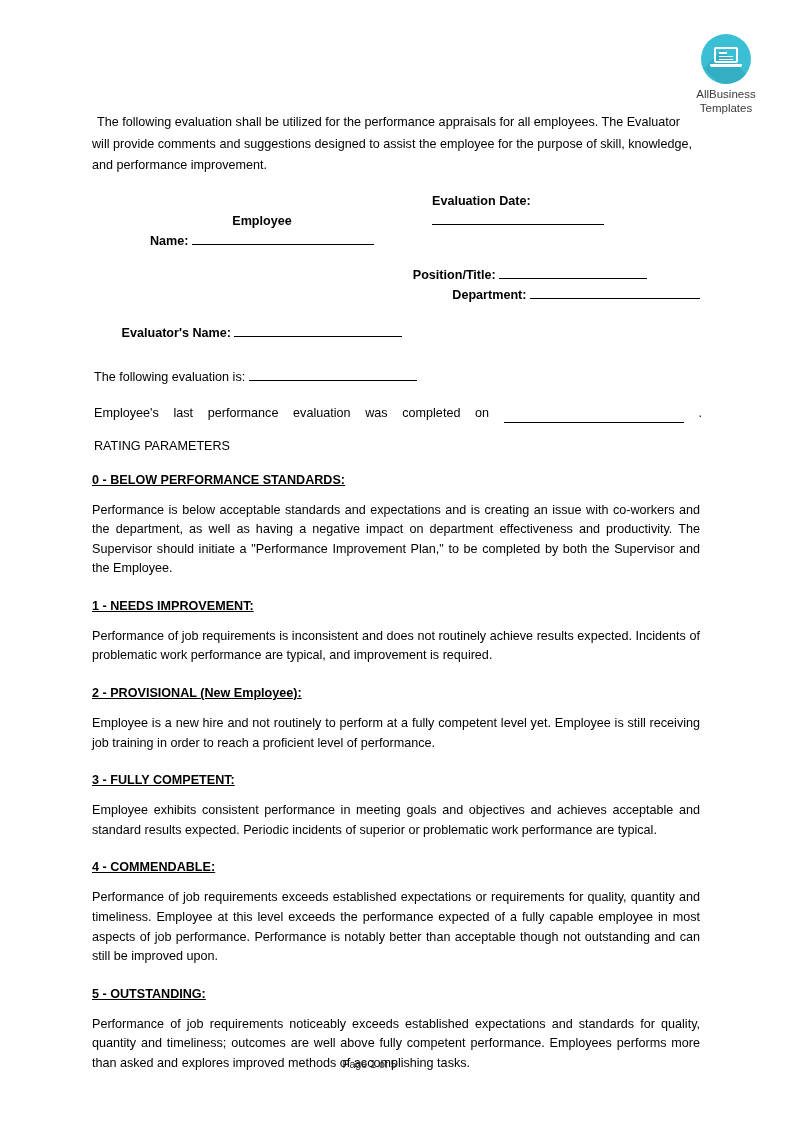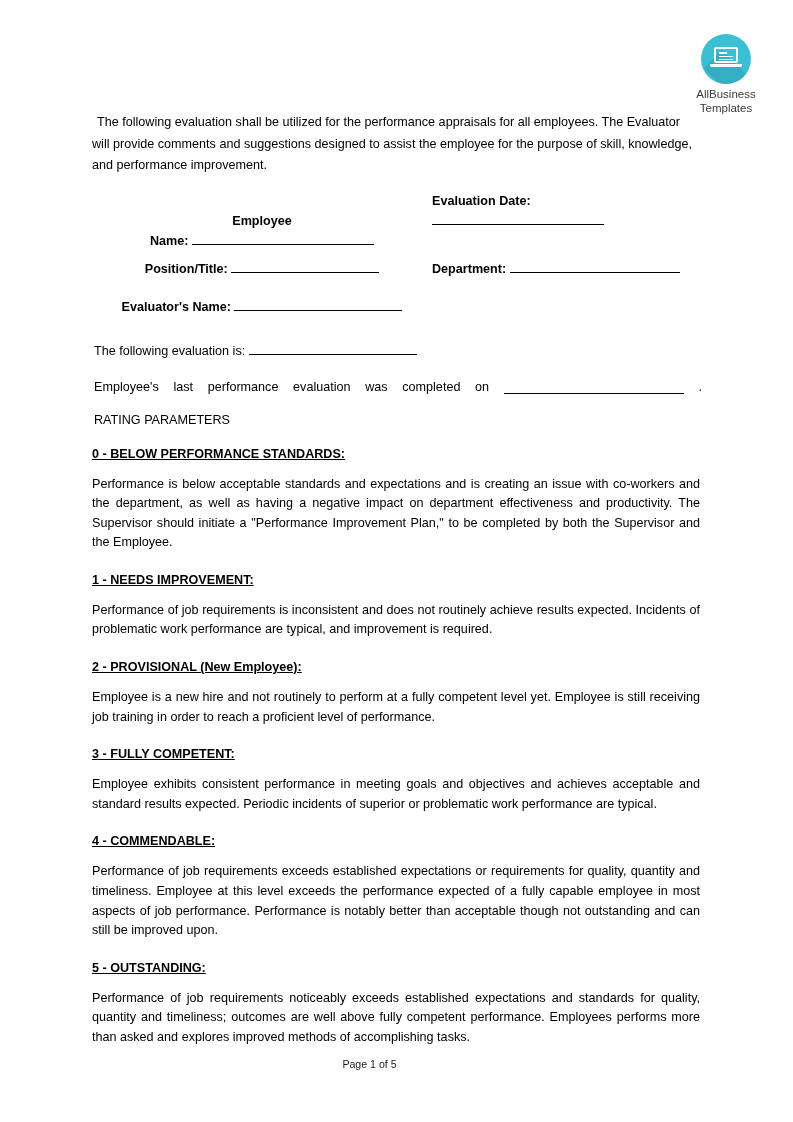--- a/index.html
+++ b/index.html
@@ -141,36 +141,36 @@
     height: 13px;
     vertical-align: baseline;
   }
   .b-name { width: 182px; }
   .b-pos  { width: 148px; }
   .b-eval { width: 168px; }
   .b-date { width: 172px; }
   .b-dept { width: 170px; }
 
   .row-emp { margin-bottom: 0; }
-  .row-pos { margin-top: 8px; }
+  .row-pos { margin-top: 14px; flex-direction: column; }
   .row-evalname { margin-top: 18px; }
 
   .sub-block {
     margin-top: 24px;
     font-size: 12.6px;
     line-height: 20px;
     padding-left: 2px;
   }
   .sub-line { margin-bottom: 16px; }
   .b-following { width: 168px; }
 
   .justified-line {
     display: flex;
     justify-content: space-between;
-    align-items: center;
+    align-items: flex-end;
     width: 608px;
   }
   .b-last { width: 180px; }
 
   .rating-head {
     margin-top: 16px;
     font-size: 12.6px;
     font-weight: normal;
     padding-left: 2px;
   }

